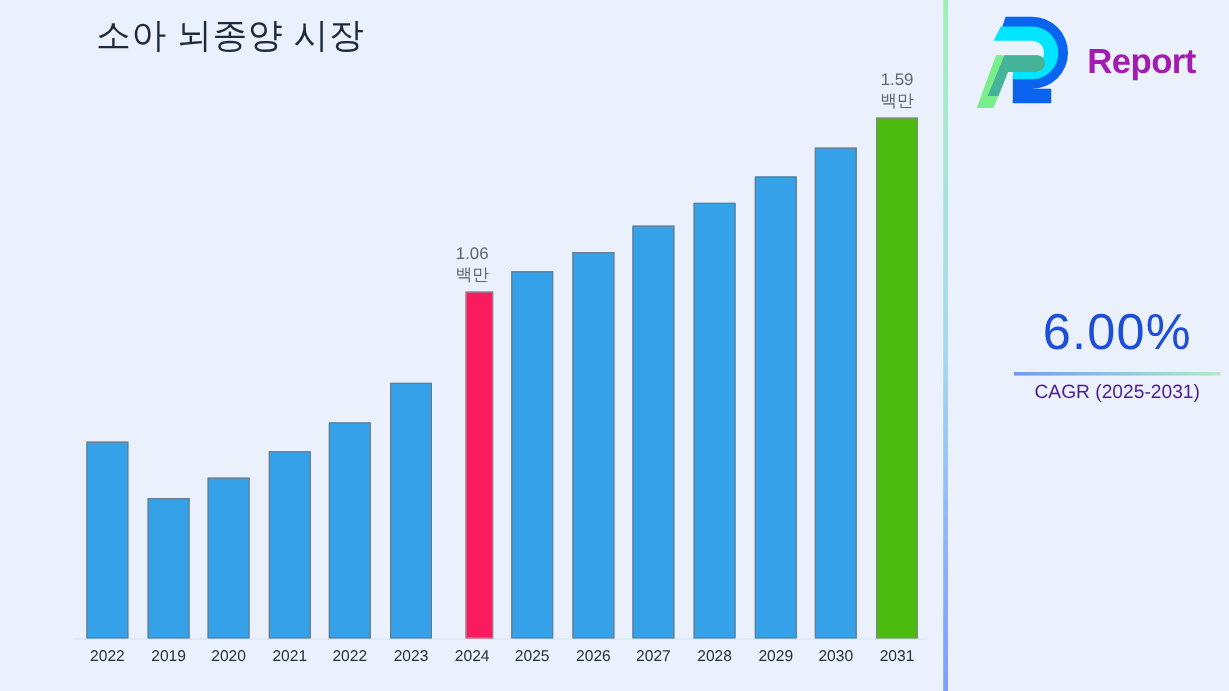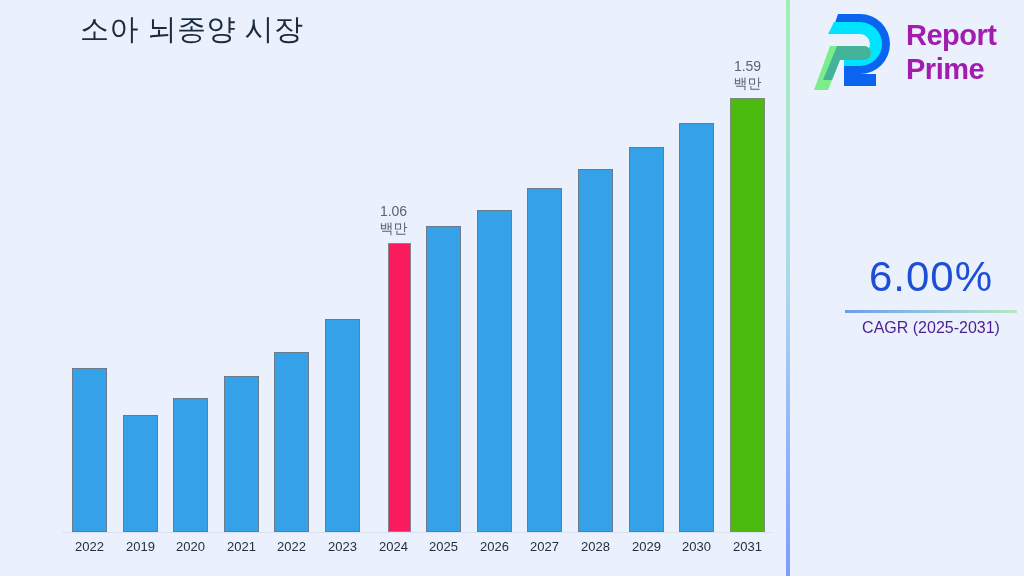--- a/index.html
+++ b/index.html
@@ -171,21 +171,20 @@
 
     <div class="logo-wrap">
       <svg class="logo-mark" viewBox="0 0 78 88">
         <path d="M24 6 H46 A30 30 0 0 1 46 66 H40 L62 66 L62 78 L30 78 L30 56 H46 A16 16 0 0 0 46 24 H18 Z" fill="#0a64f0"></path>
         <path d="M20 14 H46 A22 22 0 0 1 46 58 H30 L30 46 H46 A10 10 0 0 0 46 26 H14 Z" fill="#00e5ff"></path>
         <path d="M16 38 H50 A7 7 0 0 1 50 52 H26 L14 82 L0 82 L16 38 Z" fill="#7bee8c"></path>
         <path d="M23 38 H50 A7 7 0 0 1 50 52 H26 L18 72 L9 72 Z" fill="#3fae9b" opacity="0.92"></path>
       </svg>
       <div class="logo-text">
         <div>Report</div>
-        <div>Prime</div>
       </div>
     </div>
 
     <div class="cagr-block">
       <div class="cagr-value">6.00%</div>
       <div class="cagr-rule"></div>
       <div class="cagr-caption">CAGR (2025-2031)</div>
     </div>
 
   </div>

